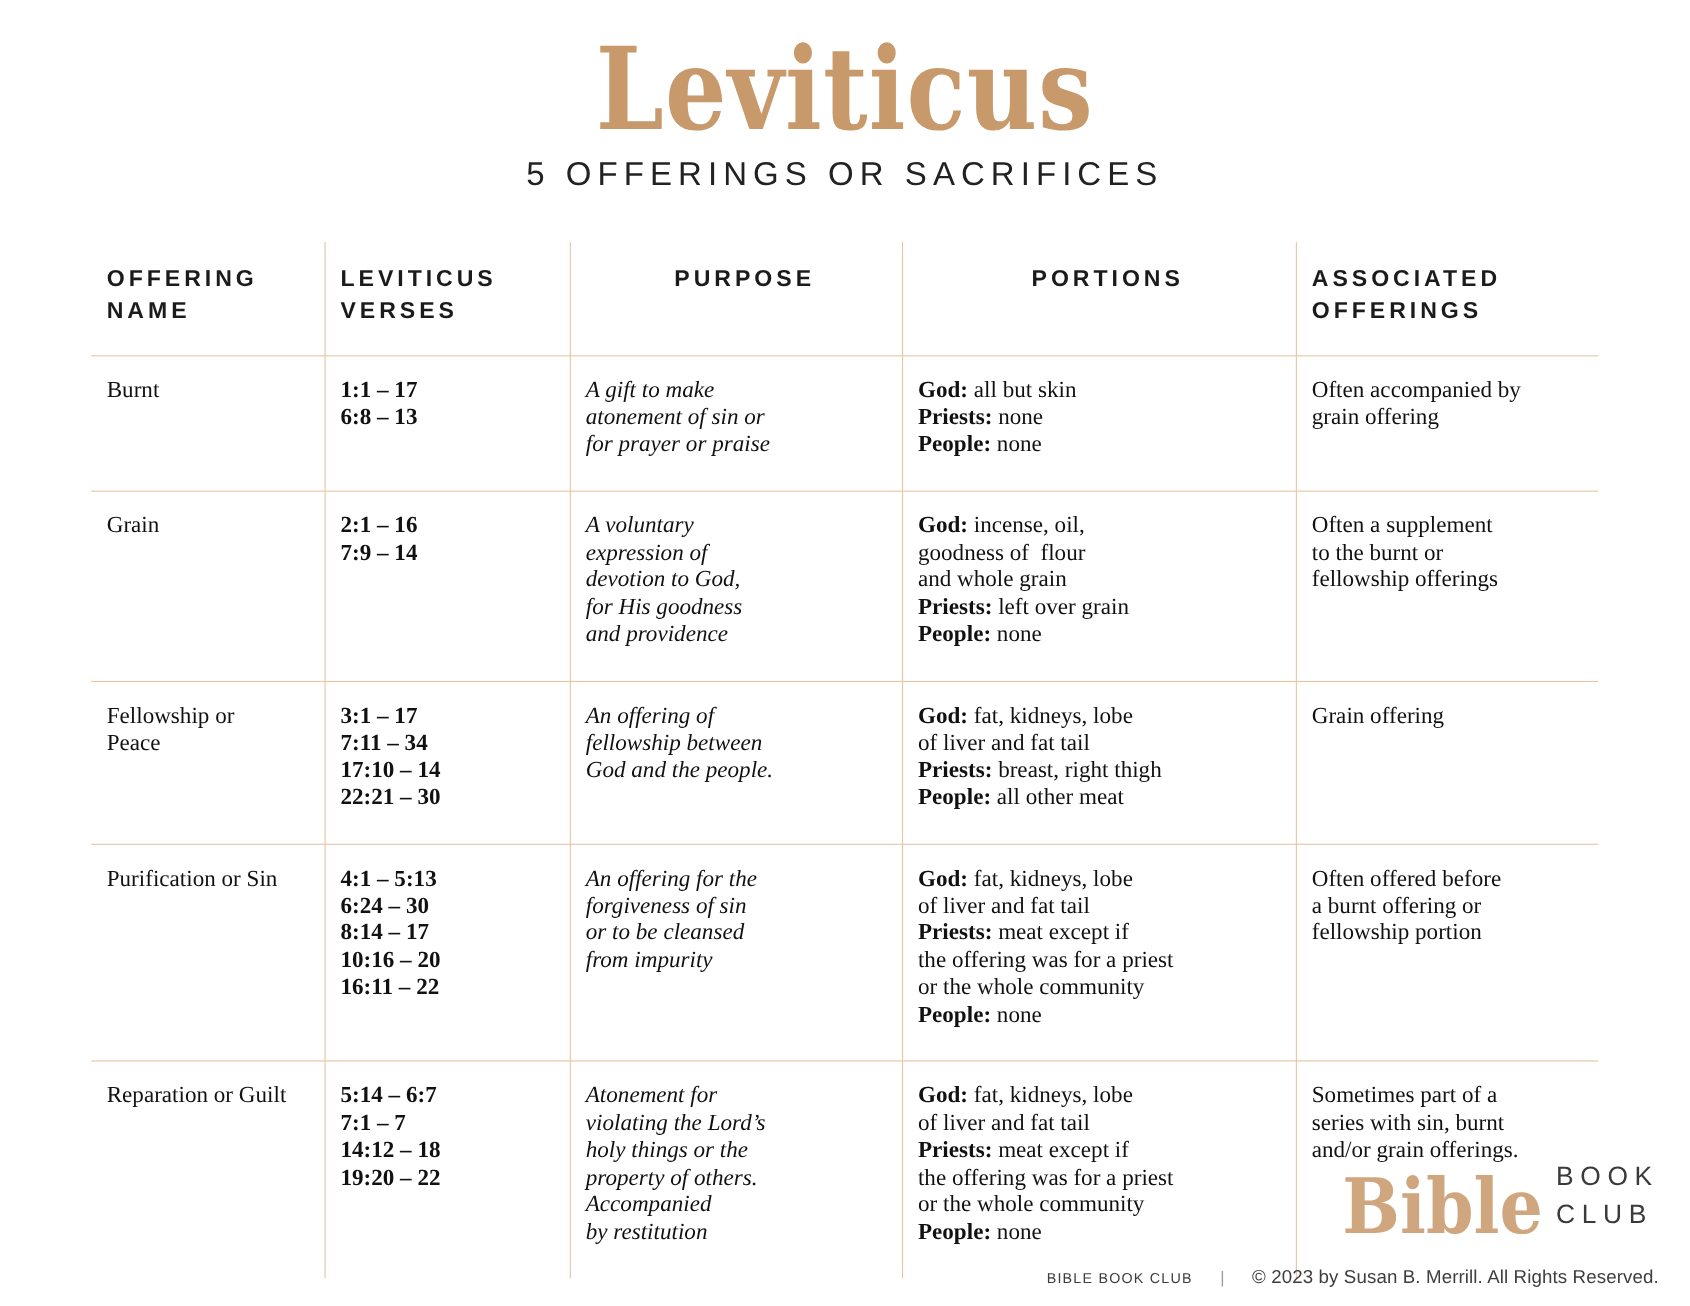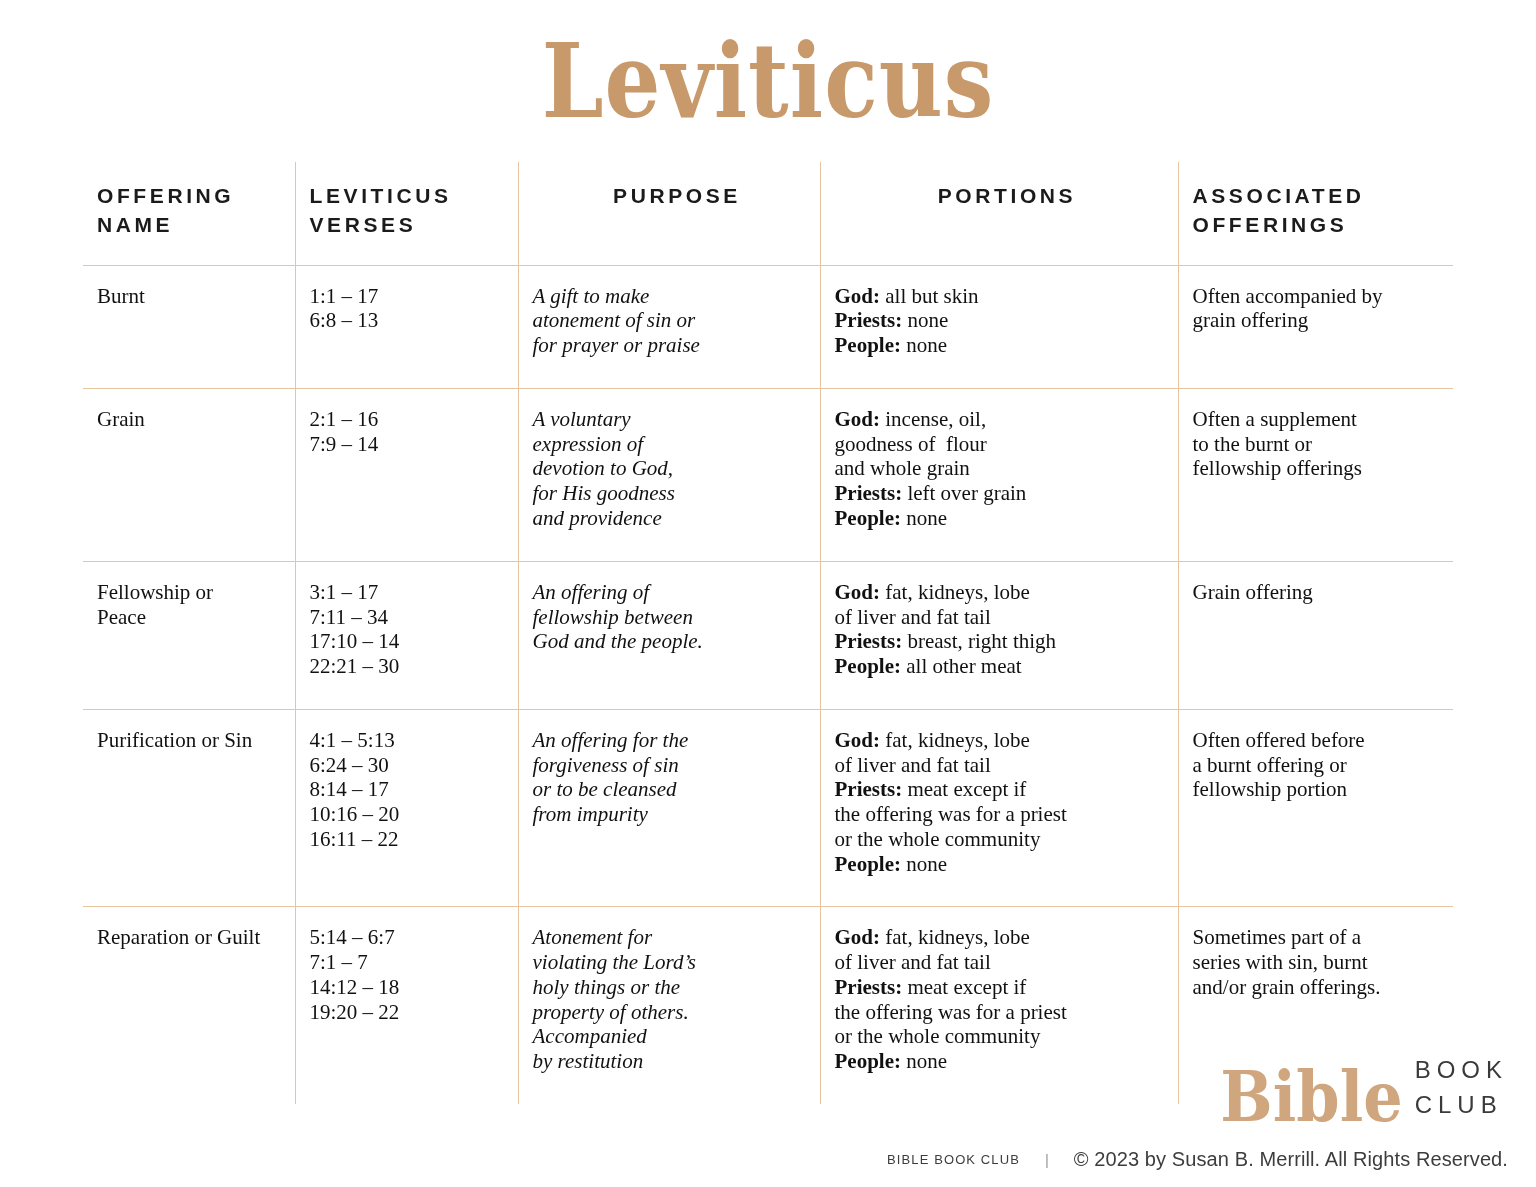--- a/index.html
+++ b/index.html
@@ -88,21 +88,21 @@
     color: #111111;
     vertical-align: top;
     padding: 18px 18px 30px 14px;
     border-bottom: 1.6px solid #e8c4a0;
     border-right: 1.6px solid #e8c4a0;
   }
   table.offerings td:last-child { border-right: none; }
   table.offerings tr:last-child td { border-bottom: none; }
 
   td.cell-name   { padding-left: 14px; }
-  td.cell-verses { padding-left: 42px; }
+  td.cell-verses { padding-left: 42px; font-weight: bold; }
   td.cell-purpose{ padding-left: 66px; font-style: italic; }
   td.cell-portions { padding-left: 60px; }
   td.cell-assoc  { padding-left: 36px; }
 
   .line { display: block; white-space: pre; }
   .lbl { font-weight: 700; }
 
   
   .footer-logo {
     position: absolute;
@@ -146,29 +146,30 @@
   }
 
   .footer-brand {
     font-size: 13px;
     letter-spacing: 1.1px;
   }
 
   .footer-sep { color: #9a9a9a; font-size: 15px; }
 
   .footer-copy {
-    font-size: 20px;
+    font-size: 17px;
     letter-spacing: 0.1px;
   }
 </style>
 </head>
 <body>
 
 <div class="page-header">
   <div class="doc-title">Leviticus</div>
+  <div class="doc-subtitle">5 OFFERINGS OR SACRIFICES</div>
 </div>
 
 <div class="table-wrap">
   <table class="offerings">
     <colgroup>
       <col class="c1">
         <col class="c2">
         <col class="c3">
         <col class="c4">
         <col class="c5">

